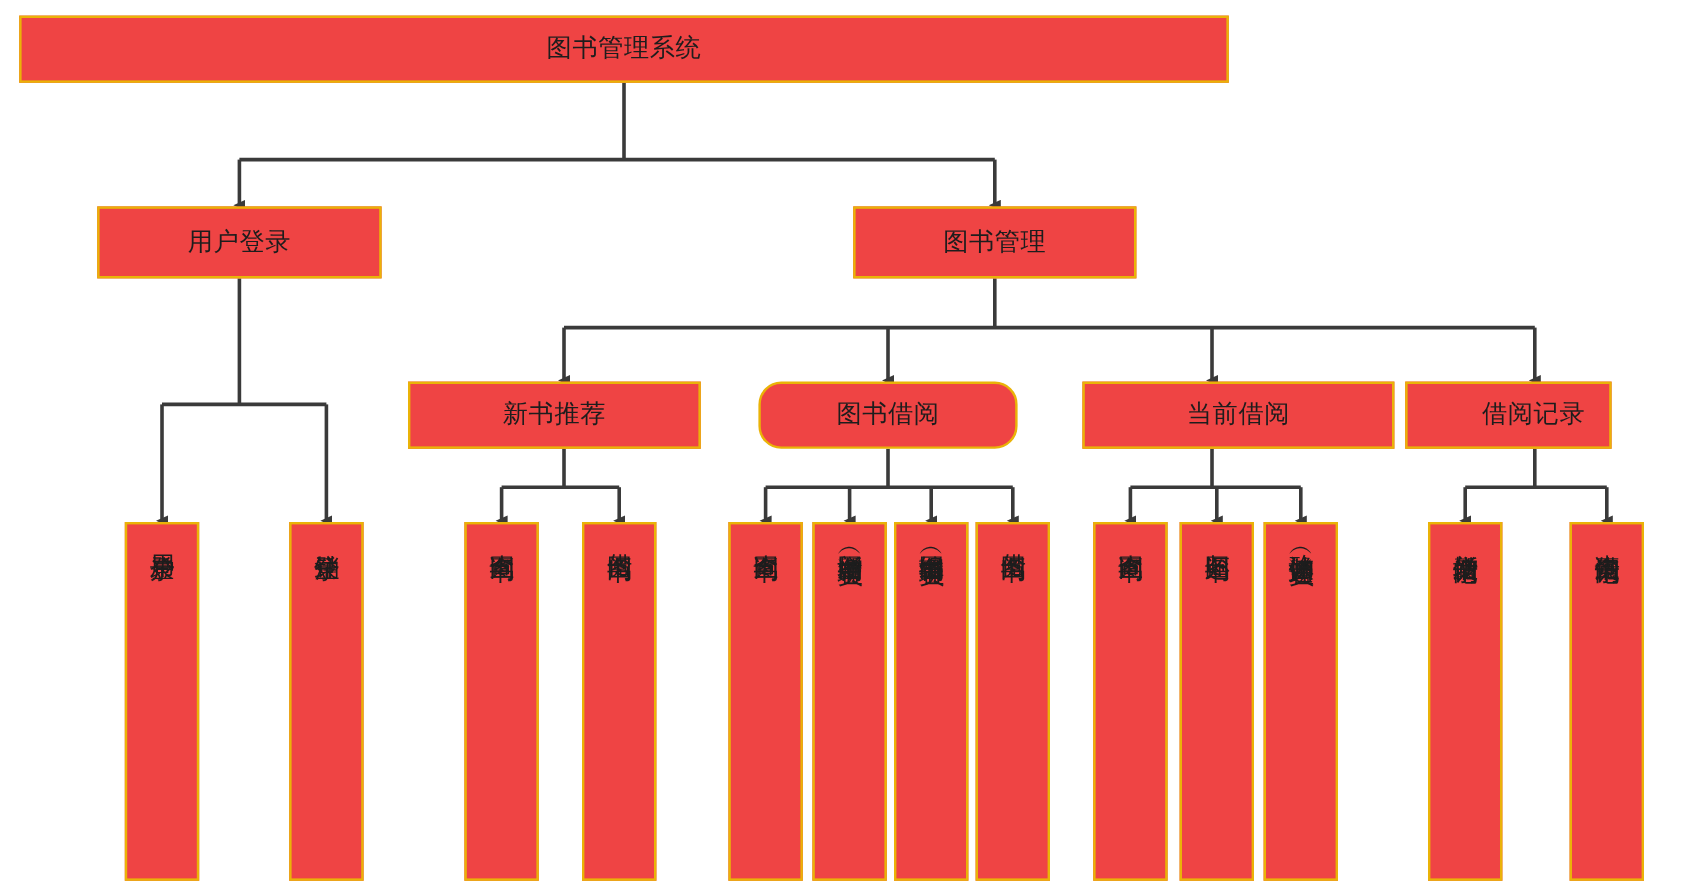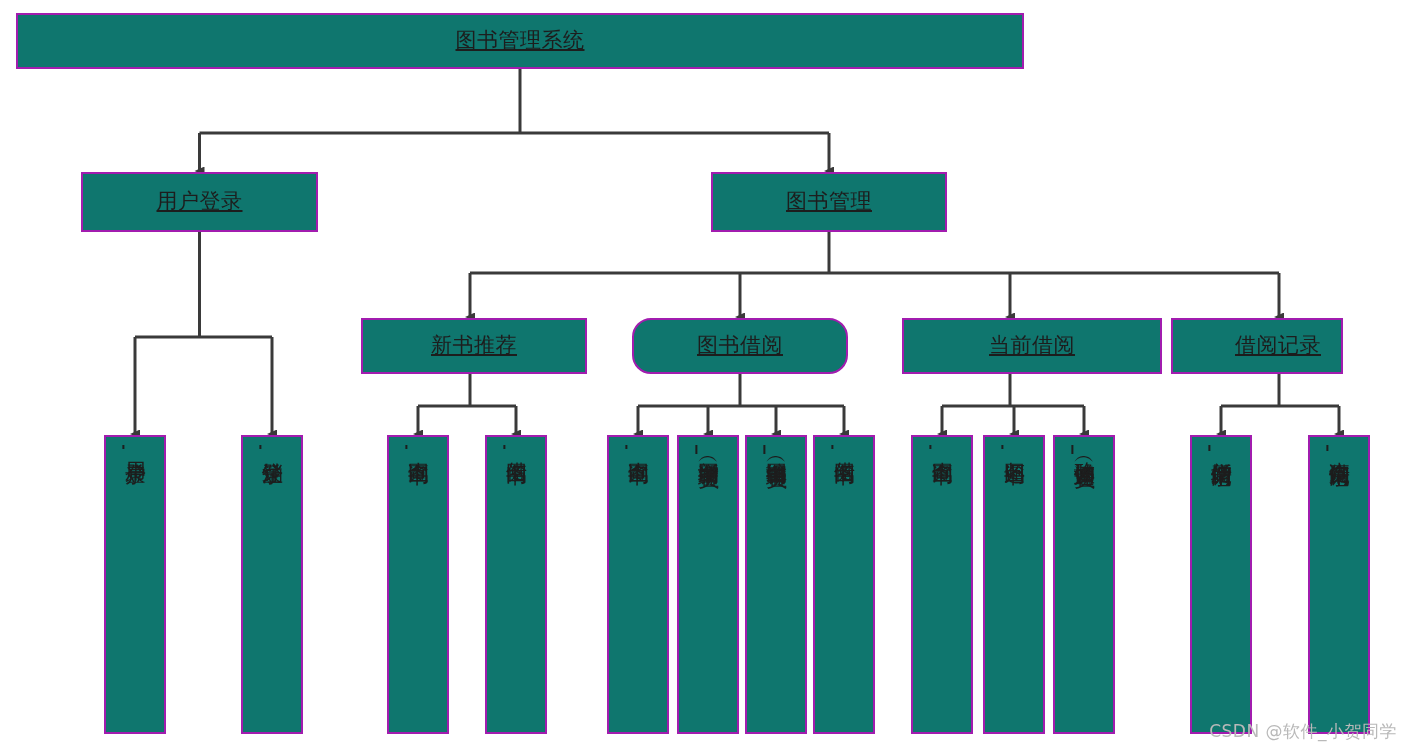--- a/index.html
+++ b/index.html
@@ -21,27 +21,26 @@
     position: absolute;
     left: 0;
     top: 0;
     width: 1405px;
     height: 747px;
     pointer-events: none;
   }
   .node {
     position: absolute;
     box-sizing: border-box;
-    border: 2px solid #a21caf;
-    background: #0f766e;
+    border: 2px solid #eab308;
+    background: #ef4444;
     display: flex;
     align-items: center;
     justify-content: center;
     color: #1d1d1d;
-    text-decoration: underline;
   }
   .node.horiz {
     font-size: 21px;
     letter-spacing: 0.5px;
     line-height: 1.2;
   }
   .node.vert {
     align-items: flex-start;
     justify-content: center;
     padding-top: 8px;
@@ -118,21 +117,21 @@
   <div id="nodes">
       <div class="node horiz node-root" style="left: 16px; top: 13px; width: 1008px; height: 56px;">
         <span>图书管理系统</span>
       </div>
       <div class="node horiz" style="left: 81px; top: 172px; width: 237px; height: 60px;">
         <span>用户登录</span>
       </div>
       <div class="node horiz" style="left: 711px; top: 172px; width: 236px; height: 60px; text-align: right;">
         <span>图书管理</span>
       </div>
-      <div class="node horiz" style="left: 361px; top: 318px; width: 226px; height: 56px;">
+      <div class="node horiz" style="left: 340px; top: 318px; width: 244px; height: 56px;">
         <span>新书推荐</span>
       </div>
       <div class="node horiz" style="left: 632px; top: 318px; width: 216px; height: 56px; border-radius: 19px;">
         <span>图书借阅</span>
       </div>
       <div class="node horiz" style="left: 902px; top: 318px; width: 260px; height: 56px;">
         <span>当前借阅</span>
       </div>
       <div class="node horiz" style="left: 1171px; top: 318px; width: 172px; height: 56px; padding-left: 42px;">
         <span>借阅记录</span>
@@ -171,14 +170,13 @@
         <span class="vlabel">确认归还（管理员）</span>
       </div>
       <div class="node vert" style="left: 1190px; top: 435px; width: 62px; height: 299px;">
         <span class="vlabel">新增借阅记录</span>
       </div>
       <div class="node vert" style="left: 1308px; top: 435px; width: 62px; height: 299px;">
         <span class="vlabel">查询借阅记录</span>
       </div>
     </div>
 
-  <div id="watermark">CSDN @软件_小贺同学</div>
 </div>
 
 </body></html>

